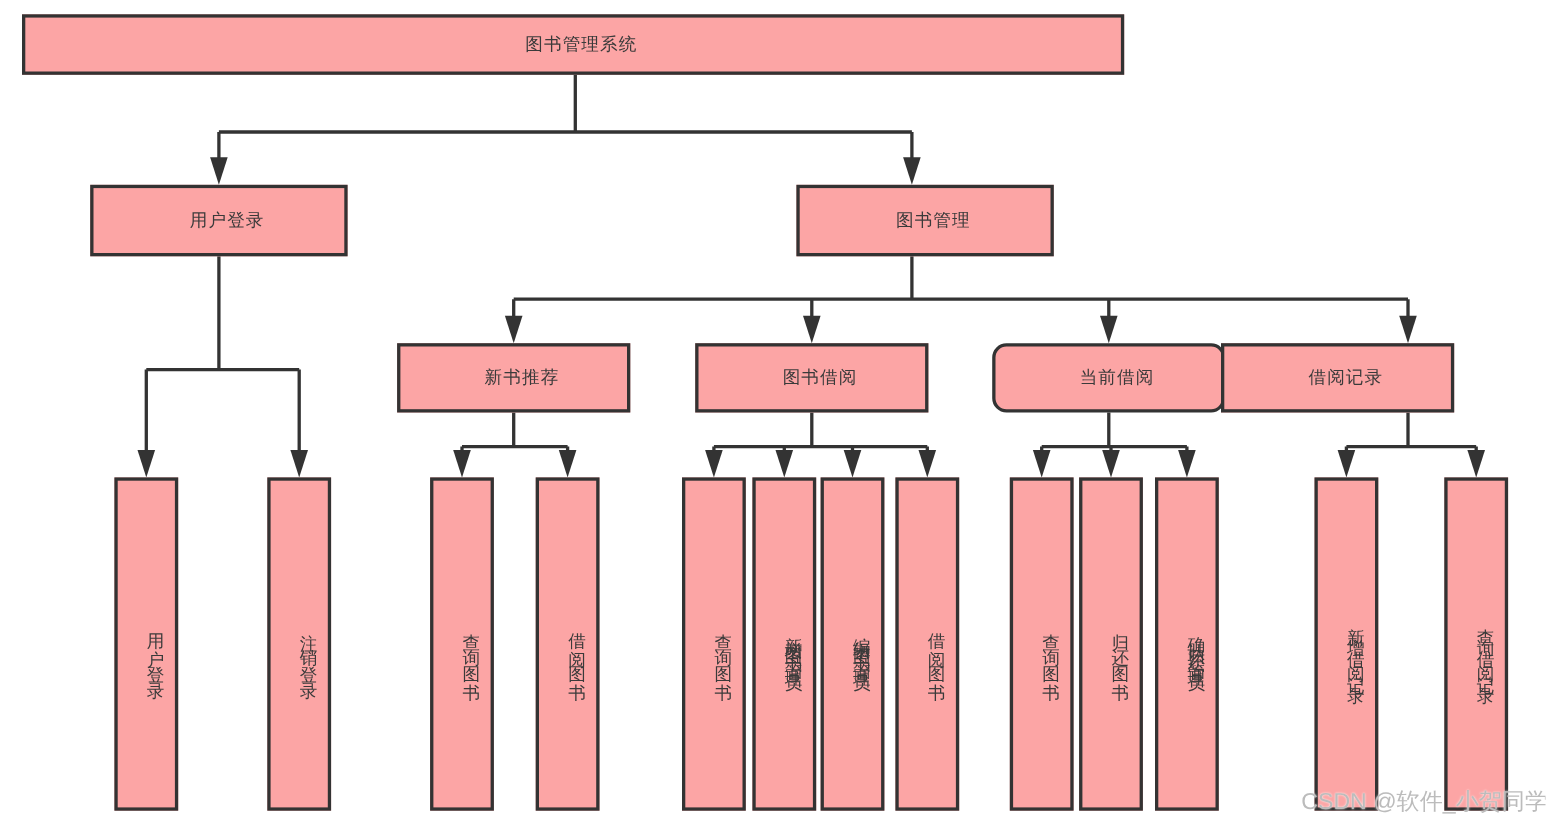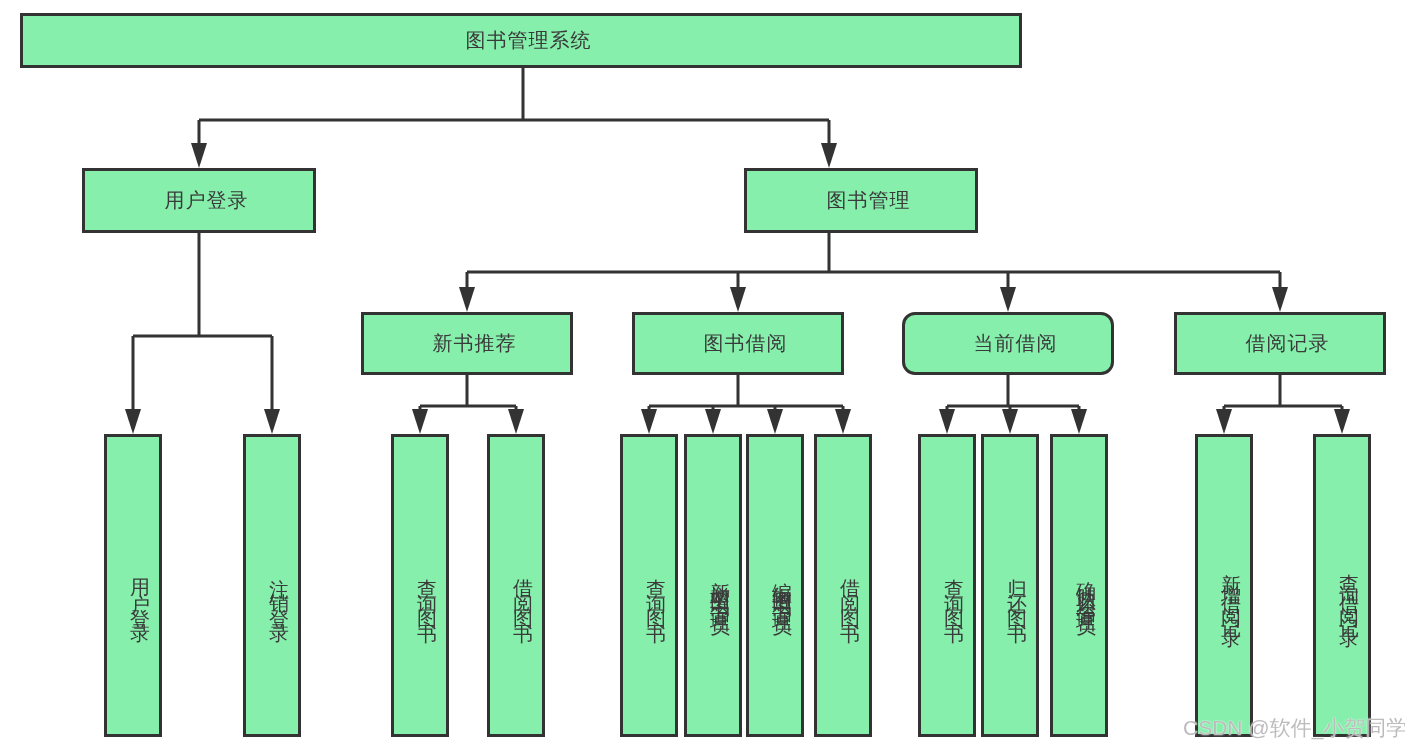--- a/index.html
+++ b/index.html
@@ -28,26 +28,26 @@
   #connectors path {
     fill: none;
     stroke: var(--line);
     stroke-width: 3;
   }
   #connectors polygon { fill: var(--line); }
   .box {
     position: absolute;
     box-sizing: border-box;
     border: 3px solid var(--line);
-    background: #86efac;
+    background: #fca5a5;
     display: flex;
     align-items: center;
     justify-content: center;
     color: var(--text);
-    font-size: 20px;
+    font-size: 16px;
     letter-spacing: 1px;
     text-align: center;
     padding-left: 15px;
   }
   .box.root { left: 20px; top: 13px; width: 1002px; height: 55px; }
   .box.lvl2 { top: 168px; width: 234px; height: 65px; }
   .box.lvl3 { top: 312px; width: 212px; height: 63px; }
   .box.leaf {
     top: 434px; width: 58px; height: 303px;
     writing-mode: vertical-lr;
@@ -104,26 +104,26 @@
     <polygon points="1071,409 1087,409 1079,434"></polygon>
 
     <path d="M1280,375 V406 M1224,406 H1342 M1224,406 V412 M1342,406 V412"></path>
     <polygon points="1216,409 1232,409 1224,434"></polygon>
     <polygon points="1334,409 1350,409 1342,434"></polygon>
   </svg>
 
   <div class="box root">图书管理系统</div>
 
   <div class="box lvl2" style="left:82px;">用户登录</div>
-  <div class="box lvl2" style="left:744px;">图书管理</div>
+  <div class="box lvl2" style="left:724px;">图书管理</div>
 
   <div class="box lvl3" style="left:632px;">图书借阅</div>
   <div class="box lvl3" style="left:361px;">新书推荐</div>
   <div class="box lvl3" style="left:902px;border-radius:13px;">当前借阅</div>
-  <div class="box lvl3" style="left:1174px;font-family:Liberation Mono, monospace;">借阅记录</div>
+  <div class="box lvl3" style="left:1110px;font-family:Liberation Mono, monospace;">借阅记录</div>
 
   <div class="box leaf ls4" style="left:104px;">用户登录</div>
   <div class="box leaf ls4" style="left:243px;">注销登录</div>
 
   <div class="box leaf ls4" style="left:391px;">查询图书</div>
   <div class="box leaf ls4" style="left:487px;">借阅图书</div>
 
   <div class="box leaf ls4" style="left:620px;">查询图书</div>
   <div class="box leaf ls9" style="left:684px;">新增图书（管理员）</div>
   <div class="box leaf ls9" style="left:746px;">编辑图书（管理员）</div>

